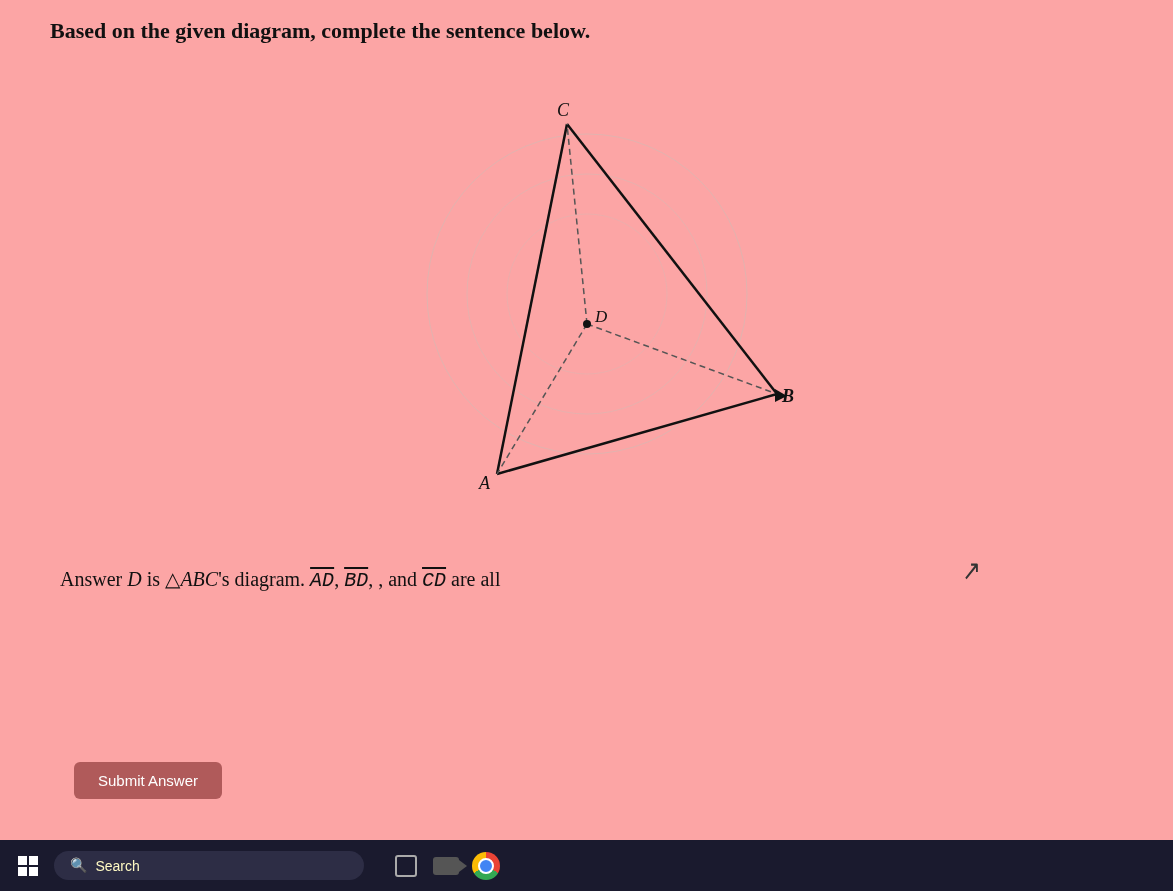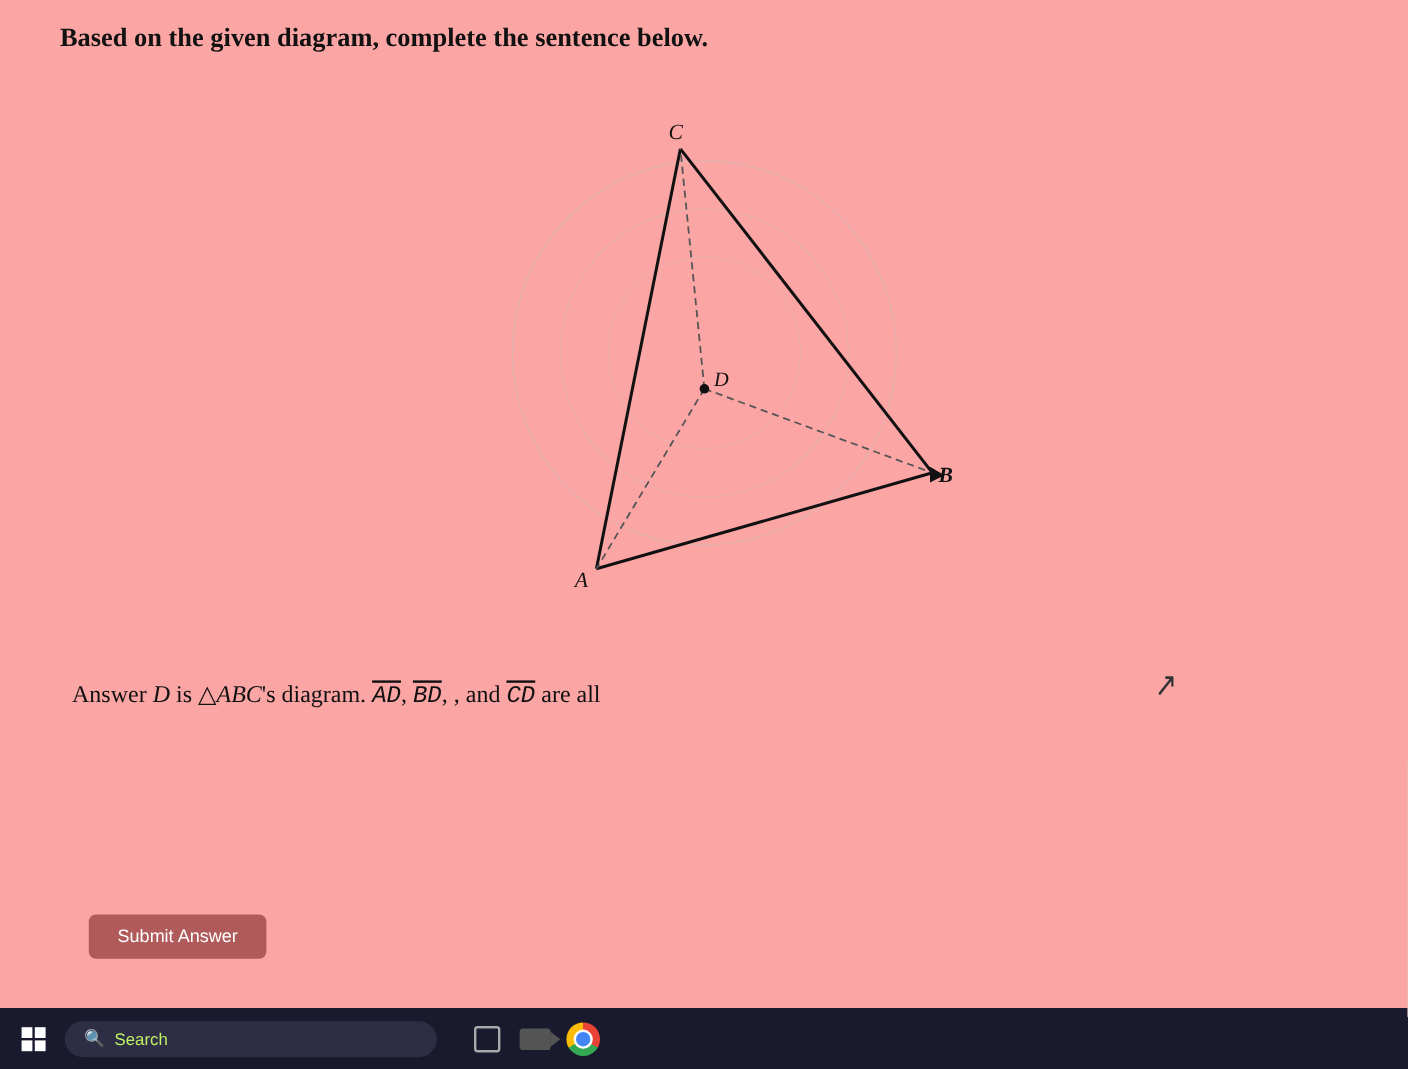--- a/index.html
+++ b/index.html
@@ -139,21 +139,21 @@
       width: 310px;
       cursor: text;
     }
 
     .search-bar-icon {
       color: #aaa;
       font-size: 14px;
     }
 
     .search-bar-text {
-      color: #bef264;
+      color: #fef9c3;
       font-size: 14px;
       font-family: Arial, sans-serif;
     }
 
     .taskbar-icons {
       display: flex;
       align-items: center;
       gap: 12px;
       margin-left: 20px;
     }

